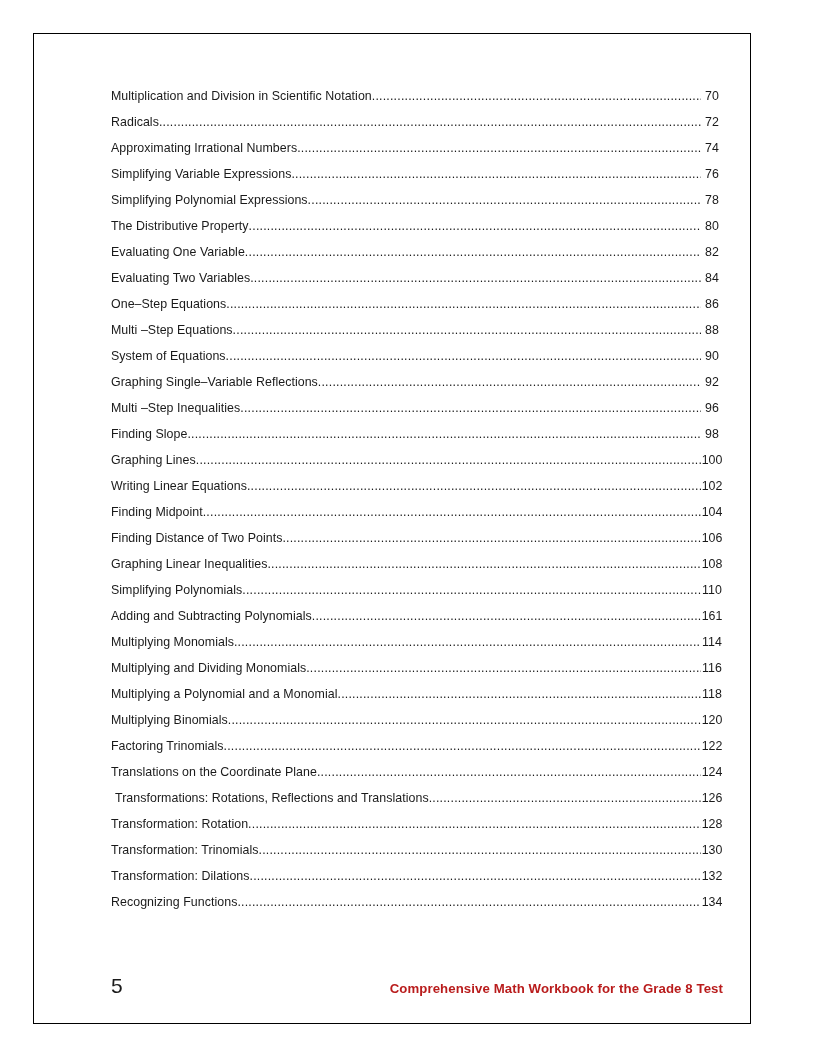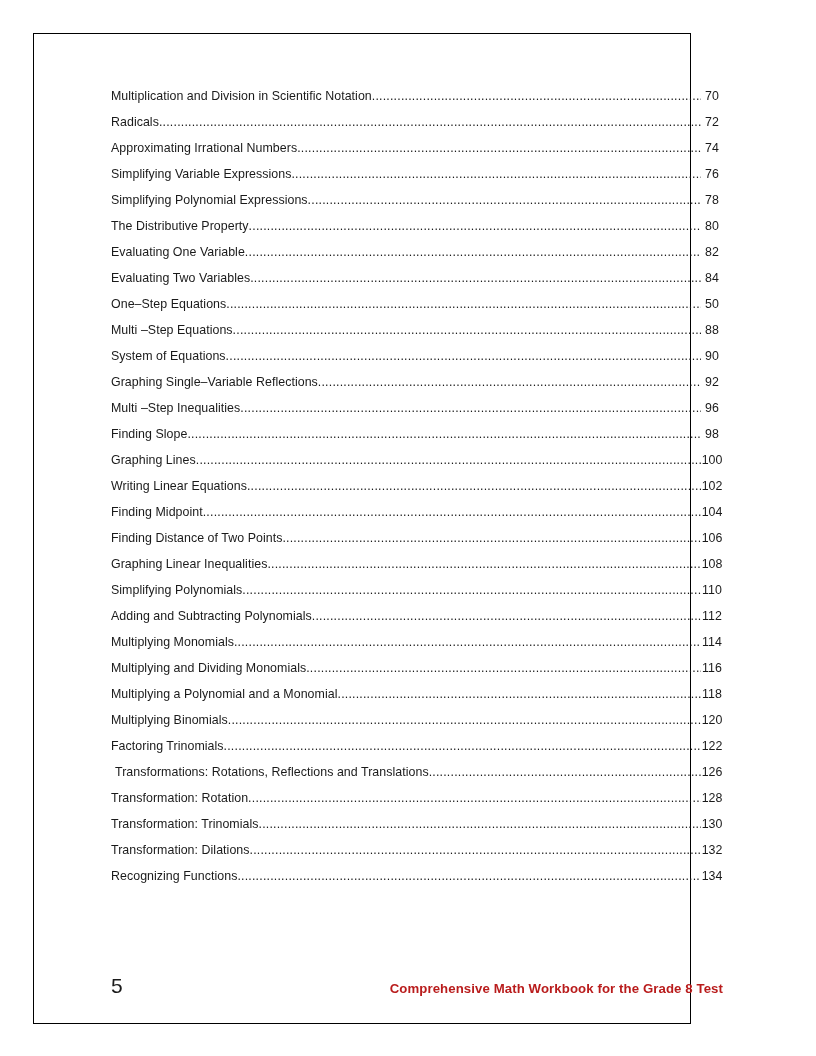--- a/index.html
+++ b/index.html
@@ -11,21 +11,21 @@
     width: 816px;
     height: 1056px;
     font-family: "Liberation Sans", sans-serif;
     color: #000000;
     overflow: hidden;
   }
   .page {
     position: absolute;
     left: 33px;
     top: 33px;
-    width: 658px;
+    width: 718px;
     height: 991px;
     border: 1.4px solid #000000;
     box-sizing: border-box;
     background: #ffffff;
   }
   .toc {
     position: absolute;
     left: 77px;
     top: 55px;
     width: 612px;
@@ -132,21 +132,21 @@
         <span class="toc-page">82</span>
       </div>
       <div class="toc-row">
         <span class="toc-title">Evaluating Two Variables </span>
         <span class="toc-leader"></span>
         <span class="toc-page">84</span>
       </div>
       <div class="toc-row">
         <span class="toc-title">One–Step Equations</span>
         <span class="toc-leader"></span>
-        <span class="toc-page">50</span>
+        <span class="toc-page">86</span>
       </div>
       <div class="toc-row">
         <span class="toc-title">Multi –Step Equations</span>
         <span class="toc-leader"></span>
         <span class="toc-page">88</span>
       </div>
       <div class="toc-row">
         <span class="toc-title">System of Equations</span>
         <span class="toc-leader"></span>
         <span class="toc-page">90</span>
@@ -192,21 +192,21 @@
         <span class="toc-page">108</span>
       </div>
       <div class="toc-row">
         <span class="toc-title">Simplifying Polynomials </span>
         <span class="toc-leader"></span>
         <span class="toc-page">110</span>
       </div>
       <div class="toc-row">
         <span class="toc-title">Adding and Subtracting Polynomials </span>
         <span class="toc-leader"></span>
-        <span class="toc-page">112</span>
+        <span class="toc-page">161</span>
       </div>
       <div class="toc-row">
         <span class="toc-title">Multiplying Monomials</span>
         <span class="toc-leader"></span>
         <span class="toc-page">114</span>
       </div>
       <div class="toc-row">
         <span class="toc-title">Multiplying and Dividing Monomials </span>
         <span class="toc-leader"></span>
         <span class="toc-page">116</span>
@@ -218,20 +218,25 @@
       </div>
       <div class="toc-row">
         <span class="toc-title">Multiplying Binomials </span>
         <span class="toc-leader"></span>
         <span class="toc-page">120</span>
       </div>
       <div class="toc-row">
         <span class="toc-title">Factoring Trinomials </span>
         <span class="toc-leader"></span>
         <span class="toc-page">122</span>
+      </div>
+      <div class="toc-row">
+        <span class="toc-title">Translations on the Coordinate Plane </span>
+        <span class="toc-leader"></span>
+        <span class="toc-page">124</span>
       </div>
       <div class="toc-row">
         <span class="toc-title indented"> Transformations: Rotations, Reflections and Translations</span>
         <span class="toc-leader"></span>
         <span class="toc-page">126</span>
       </div>
       <div class="toc-row">
         <span class="toc-title">Transformation: Rotation </span>
         <span class="toc-leader"></span>
         <span class="toc-page">128</span>

